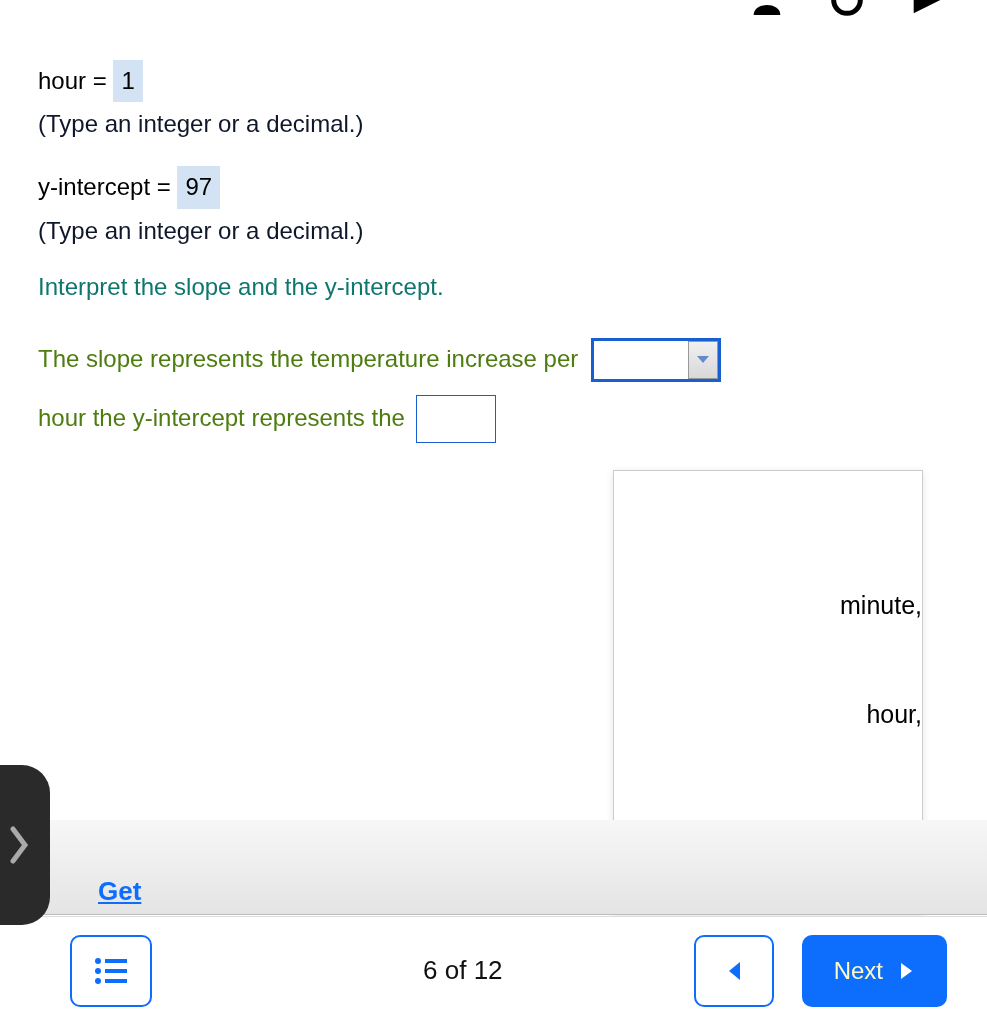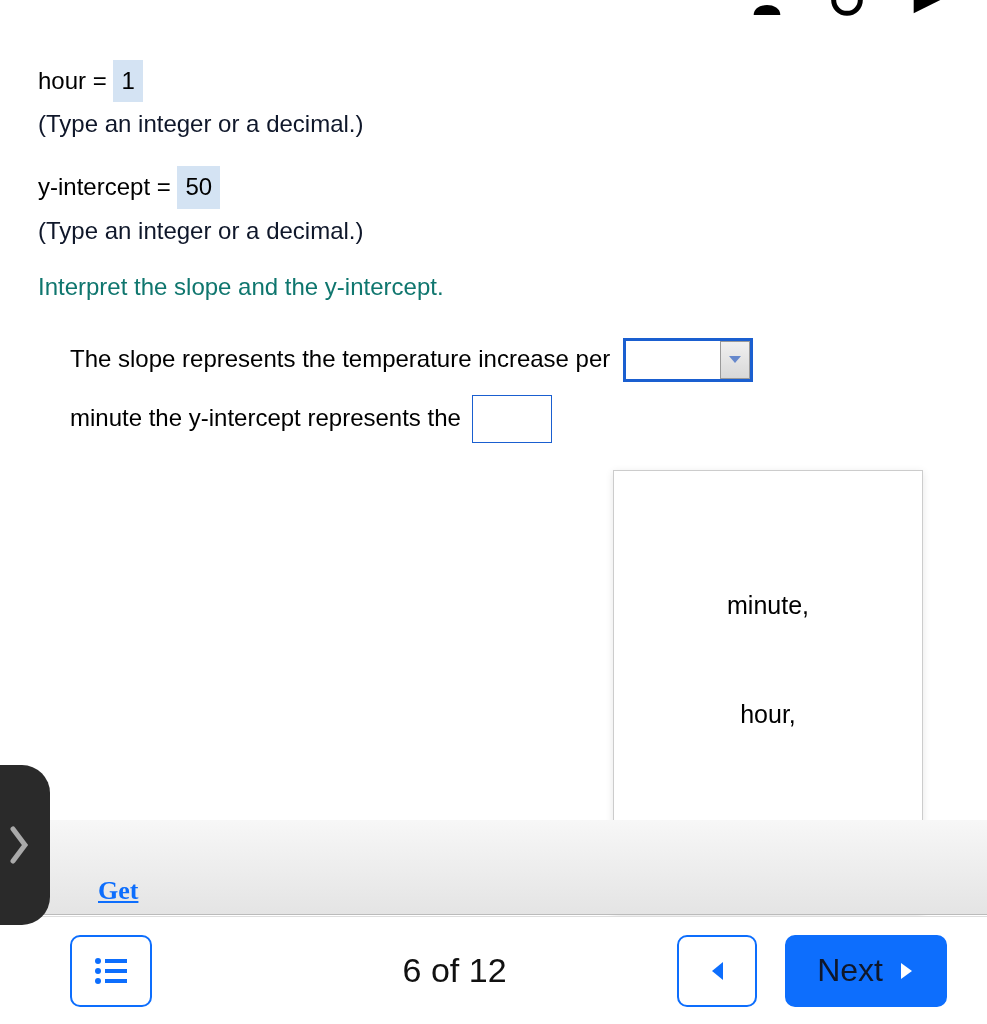--- a/index.html
+++ b/index.html
@@ -31,24 +31,23 @@
     .hint {
       color: #0f172a;
       margin-bottom: 28px;
     }
     .interpret {
       color: #0f766e;
       margin-bottom: 32px;
       margin-top: 8px;
     }
     .sentence {
-      color: #000000;
+      color: #4d7c0f;
       line-height: 2.2;
       margin-bottom: 6px;
-      margin-left: 32px;
     }
     .dropdown-closed {
       display: inline-block;
       width: 130px;
       height: 44px;
       border: 3px solid #1a5fd0;
       vertical-align: middle;
       position: relative;
       background: #fff;
       margin-left: 6px;
@@ -83,21 +82,21 @@
       left: 613px;
       top: 470px;
       width: 310px;
       height: 445px;
       background: #fff;
       border: 1px solid #ccc;
       box-shadow: 0 2px 8px rgba(0,0,0,0.1);
     }
     .dropdown-item {
       padding: 40px 0;
-      text-align: center;
+      text-align: right;
       font-size: 25px;
       color: #000;
       cursor: pointer;
     }
     .dropdown-item:first-child {
       margin-top: 80px;
     }
     .gradient-area {
       position: absolute;
       left: 0;
@@ -126,21 +125,20 @@
     }
     .get-link {
       position: absolute;
       left: 98px;
       top: 876px;
       color: #0d6efd;
       text-decoration: underline;
       font-size: 26px;
       font-weight: bold;
       z-index: 4;
-      font-family: Liberation Serif, serif;
     }
     .footer {
       position: absolute;
       left: 0;
       right: 0;
       bottom: 0;
       height: 108px;
       background: #fff;
       border-top: 1px solid #ddd;
       display: flex;
@@ -159,43 +157,43 @@
       justify-content: center;
       cursor: pointer;
     }
     .list-icon {
       width: 34px;
       height: 28px;
     }
     .page-indicator {
       flex: 1;
       text-align: center;
-      font-size: 34px;
+      font-size: 26px;
       color: #111;
       margin-left: 80px;
     }
     .nav-btn {
       width: 80px;
       height: 72px;
       border: 2px solid #0d6efd;
       border-radius: 10px;
       background: #fff;
       display: flex;
       align-items: center;
       justify-content: center;
       cursor: pointer;
     }
     .next-btn {
       height: 72px;
       padding: 0 30px;
       background: #0d6efd;
       border: 2px solid #0d6efd;
       border-radius: 10px;
-      color: #0f172a;
-      font-size: 32px;
+      color: #fef9c3;
+      font-size: 24px;
       display: flex;
       align-items: center;
       gap: 16px;
       cursor: pointer;
     }
     .next-btn svg {
       width: 16px;
       height: 20px;
     }
     .top-icons {
@@ -233,38 +231,38 @@
   </span>
 </div>
 
 <div class="content">
   <div class="line">
     <span>hour = </span><span class="answer-box">1</span>
   </div>
   <div class="hint">(Type an integer or a decimal.)</div>
 
   <div class="line">
-    <span>y-intercept = </span><span class="answer-box">50</span>
+    <span>y-intercept = </span><span class="answer-box">97</span>
   </div>
   <div class="hint">(Type an integer or a decimal.)</div>
 
   <div class="interpret">Interpret the slope and the y-intercept.</div>
 
   <div class="sentence">
     <span>The slope represents the temperature increase per</span>
     <span class="dropdown-closed">
       <span class="dropdown-arrow">
         <svg viewBox="0 0 14 10">
             <path d="M1 1 L7 8 L13 1 Z" fill="#6688cc"></path>
           </svg>
       </span>
     </span>
   </div>
   <div class="sentence">
-    <span>minute the y-intercept represents the</span>
+    <span>hour the y-intercept represents the</span>
     <span class="second-field"></span>
   </div>
 </div>
 
 <div class="dropdown-list">
   <div class="dropdown-item">minute,</div>
   <div class="dropdown-item">hour,</div>
 </div>
 
 <div class="gradient-area"></div>

